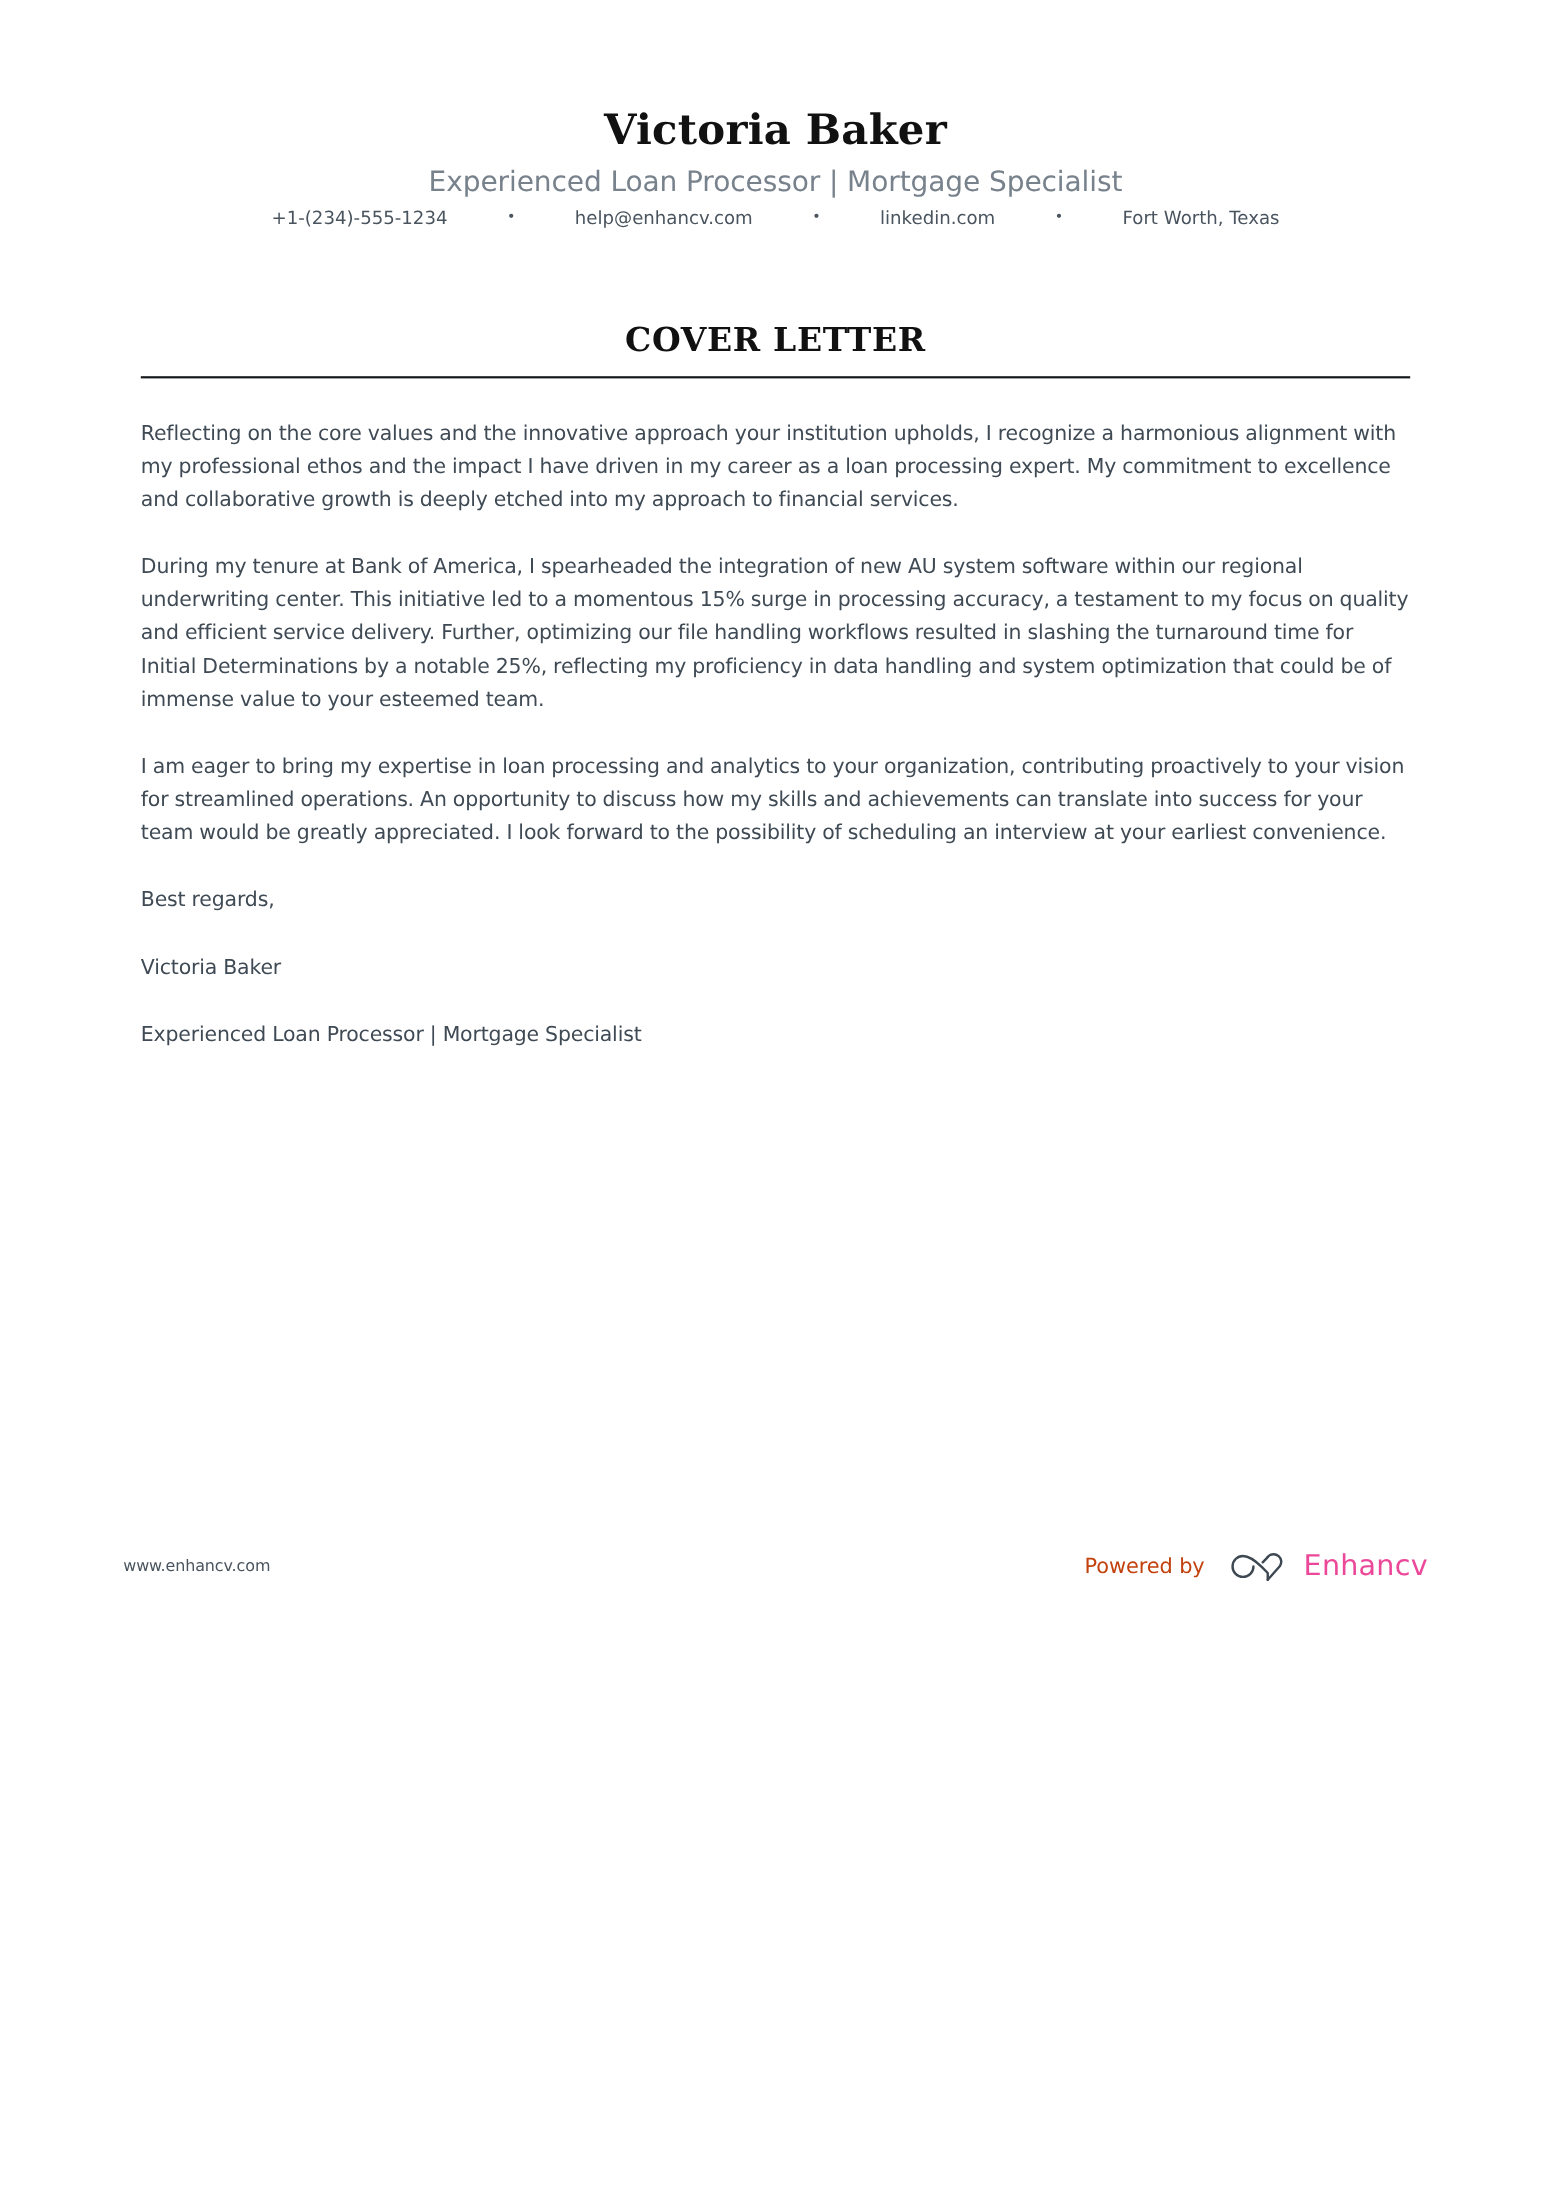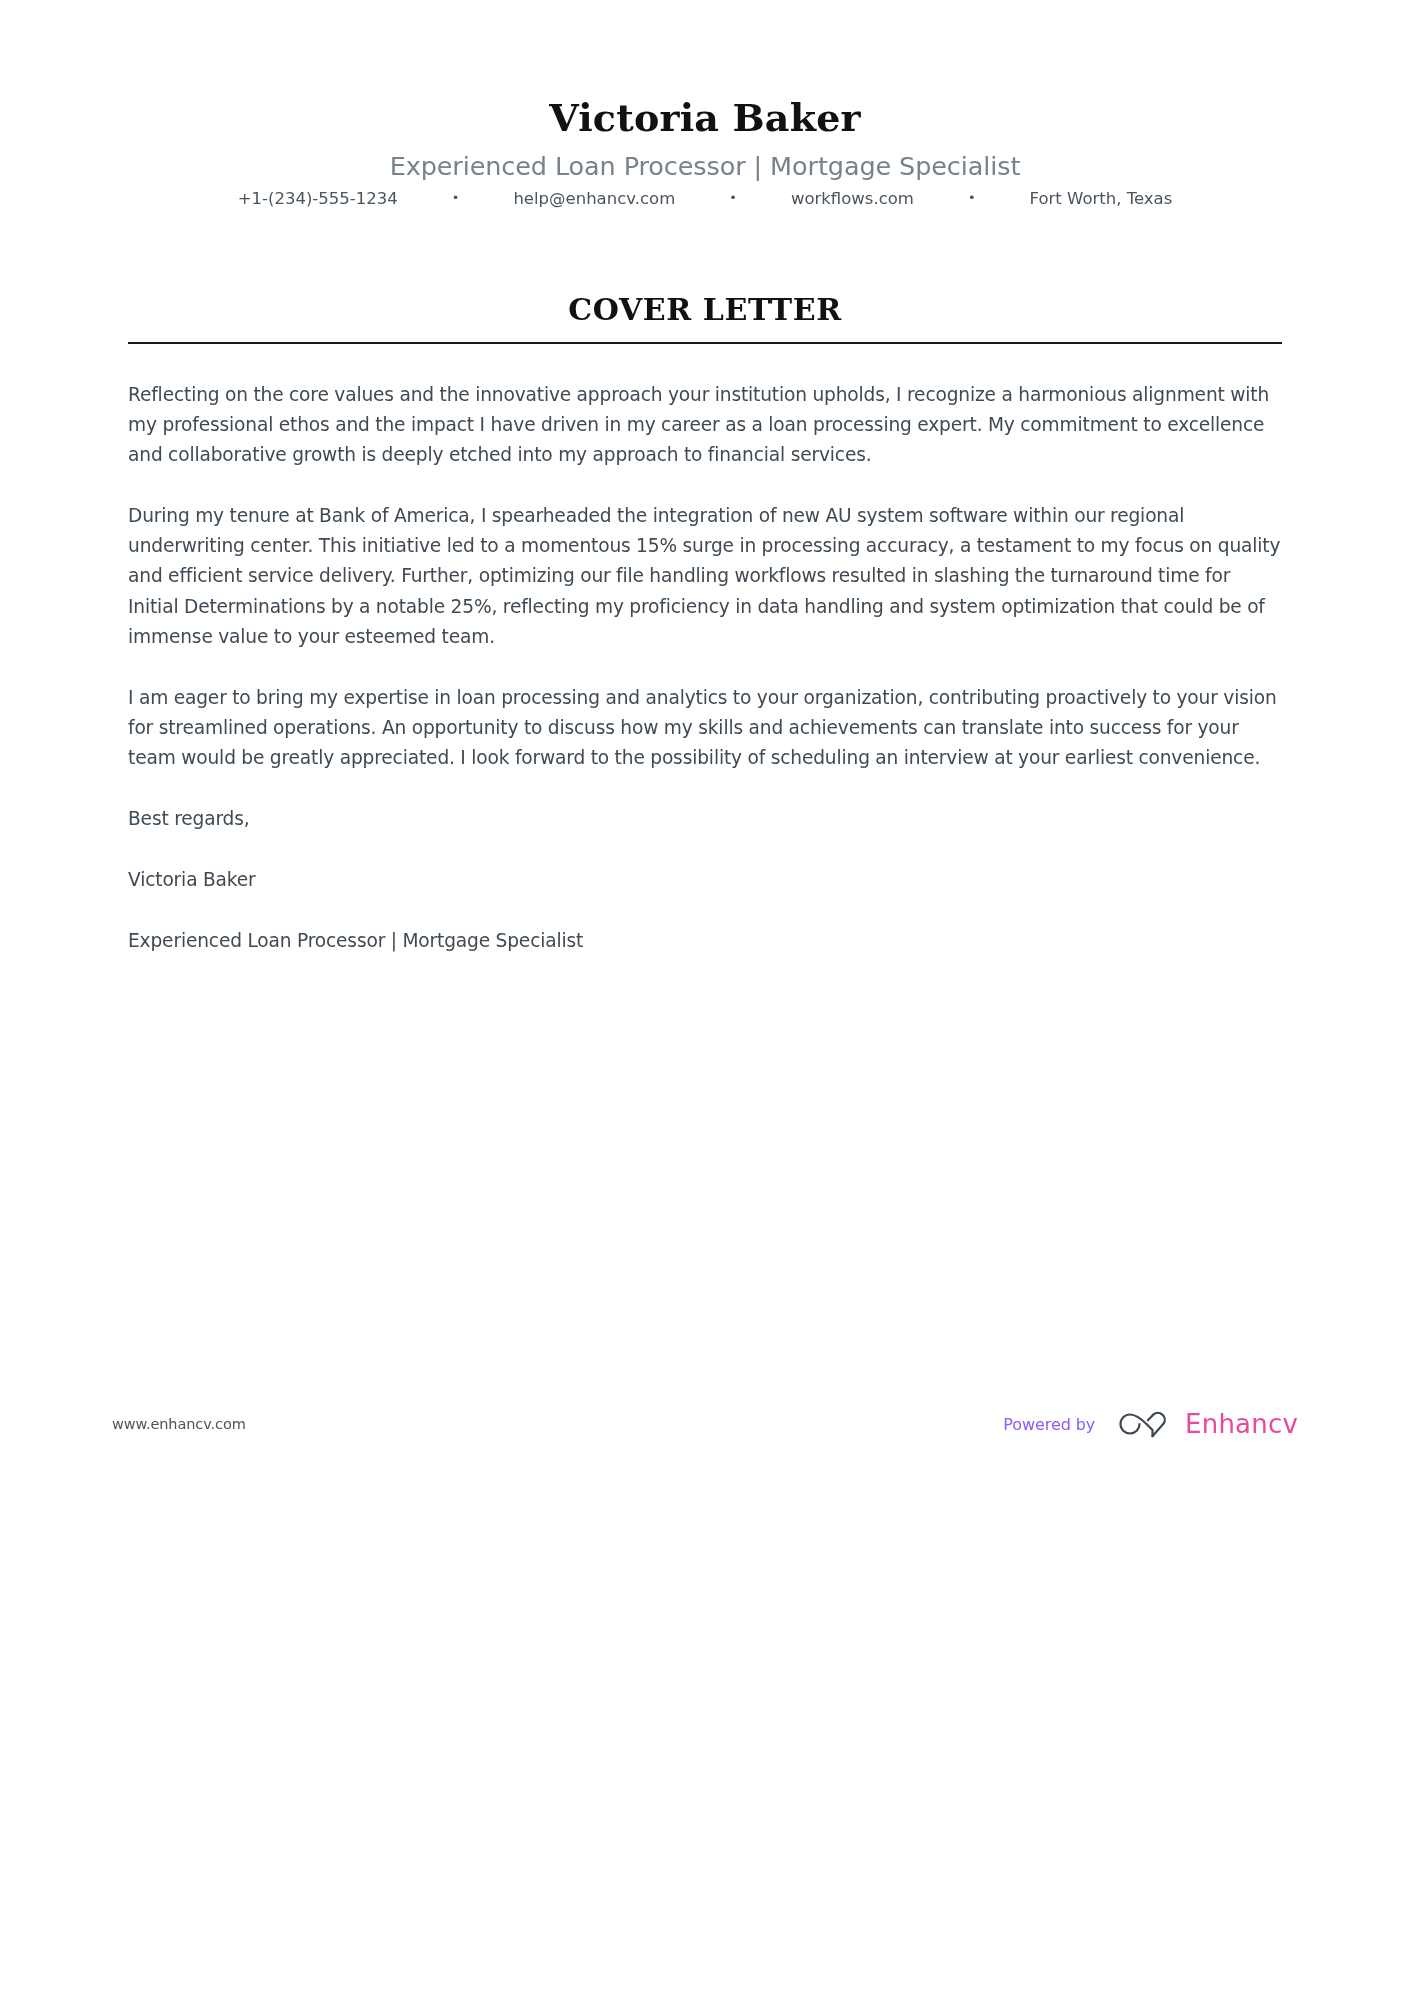--- a/index.html
+++ b/index.html
@@ -128,22 +128,22 @@
     color: #4a545e;
     font-family: "DejaVu Sans", sans-serif;
     letter-spacing: -0.1px;
   }
   .footer-brand {
     display: flex;
     align-items: center;
     gap: 19px;
   }
   .powered-by {
-    font-size: 16px;
-    color: #8b5cf6;
+    font-size: 19px;
+    color: #c2410c;
     font-family: "DejaVu Sans", sans-serif;
     letter-spacing: -0.1px;
   }
   .brand-lockup {
     display: flex;
     align-items: center;
     gap: 13px;
   }
   .brand-mark { display: block; }
   .brand-word {
@@ -162,21 +162,21 @@
   <div class="header">
     <h1 class="cv-name">Victoria Baker</h1>
 
     <div class="cv-subtitle">Experienced Loan Processor | Mortgage Specialist</div>
 
     <div class="cv-contacts">
       <span class="contact-item">+1-(234)-555-1234</span>
       <span class="contact-sep">•</span>
       <span class="contact-item">help@enhancv.com</span>
       <span class="contact-sep">•</span>
-      <span class="contact-item">workflows.com</span>
+      <span class="contact-item">linkedin.com</span>
       <span class="contact-sep">•</span>
       <span class="contact-item">Fort Worth, Texas</span>
     </div>
   </div>
 
   <div class="section-title-wrap">
     <div class="section-title">COVER LETTER</div>
     <div class="section-rule"></div>
   </div>
 

